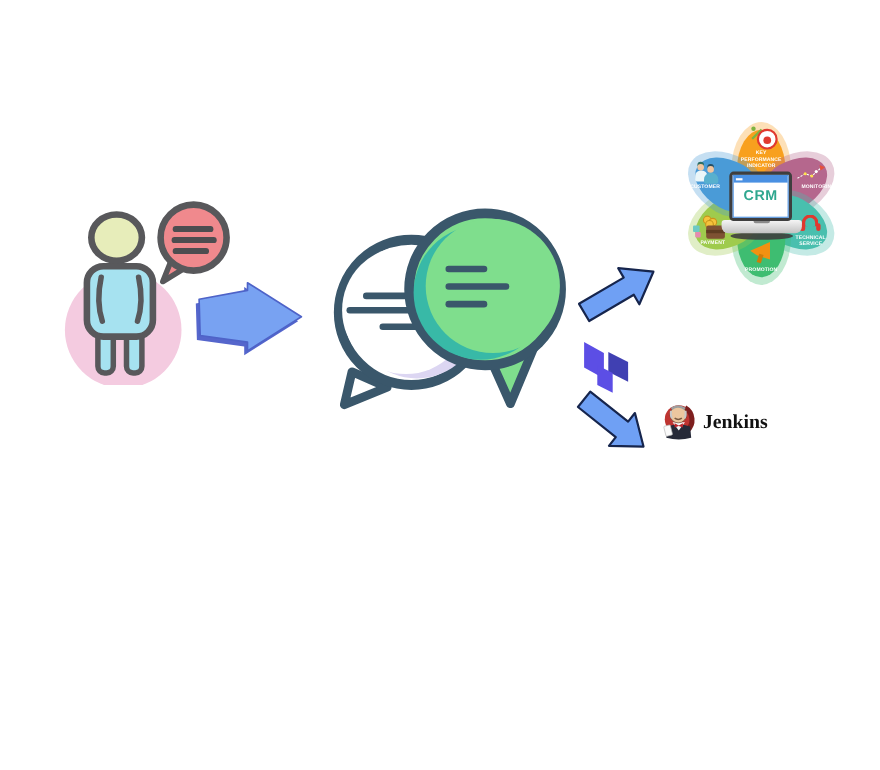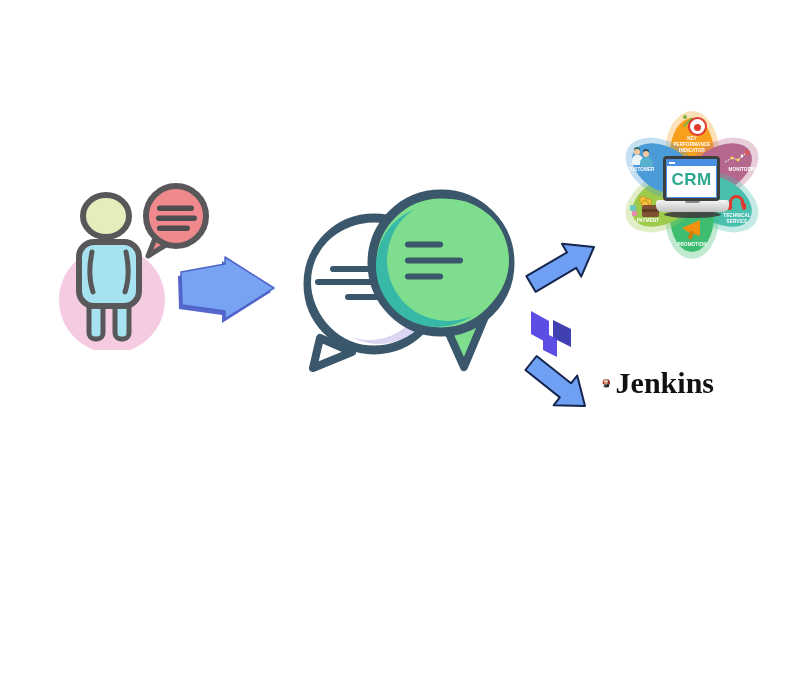--- a/index.html
+++ b/index.html
@@ -67,26 +67,26 @@
   .laptop-shadow{left:44px;top:99px;width:57px;height:7px;background:#3E3E3E;border-radius:50%;z-index:4;opacity:.9;}
   .laptop-base{left:36px;top:88px;width:73px;height:12px;z-index:5;border-radius:3px 3px 6px 6px;
                background:linear-gradient(#F5F5F5,#C2C2C2);}
   .laptop-base::after{content:"";position:absolute;left:29px;top:0;width:15px;height:3px;background:#8A8A8A;
                border-radius:0 0 2px 2px;}
   .laptop-screen{left:43px;top:44px;width:57px;height:45px;background:#3E3E3E;border-radius:4px;z-index:5;}
   .screen-inner{position:absolute;left:3px;top:3px;right:3px;bottom:3px;background:#fff;
                 border:1.5px solid #4A90E2;box-sizing:border-box;}
   .browser-bar{height:6px;background:#4A90E2;position:relative;}
   .bar-dash{position:absolute;left:2px;top:2px;width:6px;height:1.5px;background:#fff;}
-  .crm-text{text-align:center;font-size:17px;font-weight:700;color:#2FA78F;letter-spacing:.5px;margin-top:4px;
+  .crm-text{text-align:center;font-size:13px;font-weight:700;color:#2FA78F;letter-spacing:.5px;margin-top:4px;
             font-family:"Liberation Sans",sans-serif;}
 
   
   .jenkins-box{left:602px;top:365px;width:112px;height:36px;display:flex;align-items:center;}
-  .jenkins-label{font-family:"Liberation Serif",serif;font-weight:700;font-size:30px;color:#111;
+  .jenkins-label{font-family:"Liberation Serif",serif;font-weight:700;font-size:18px;color:#111;
                  margin-left:5px;white-space:nowrap;}
   .aws-box{left:604px;top:406px;width:104px;height:62px;}
   .aws-label{position:absolute;left:2px;top:0;font-size:46px;line-height:40px;font-weight:700;
              letter-spacing:-2.5px;color:#232F3E;}
 </style>
 </head>
 <body>
 
 <div class="stage">
 

